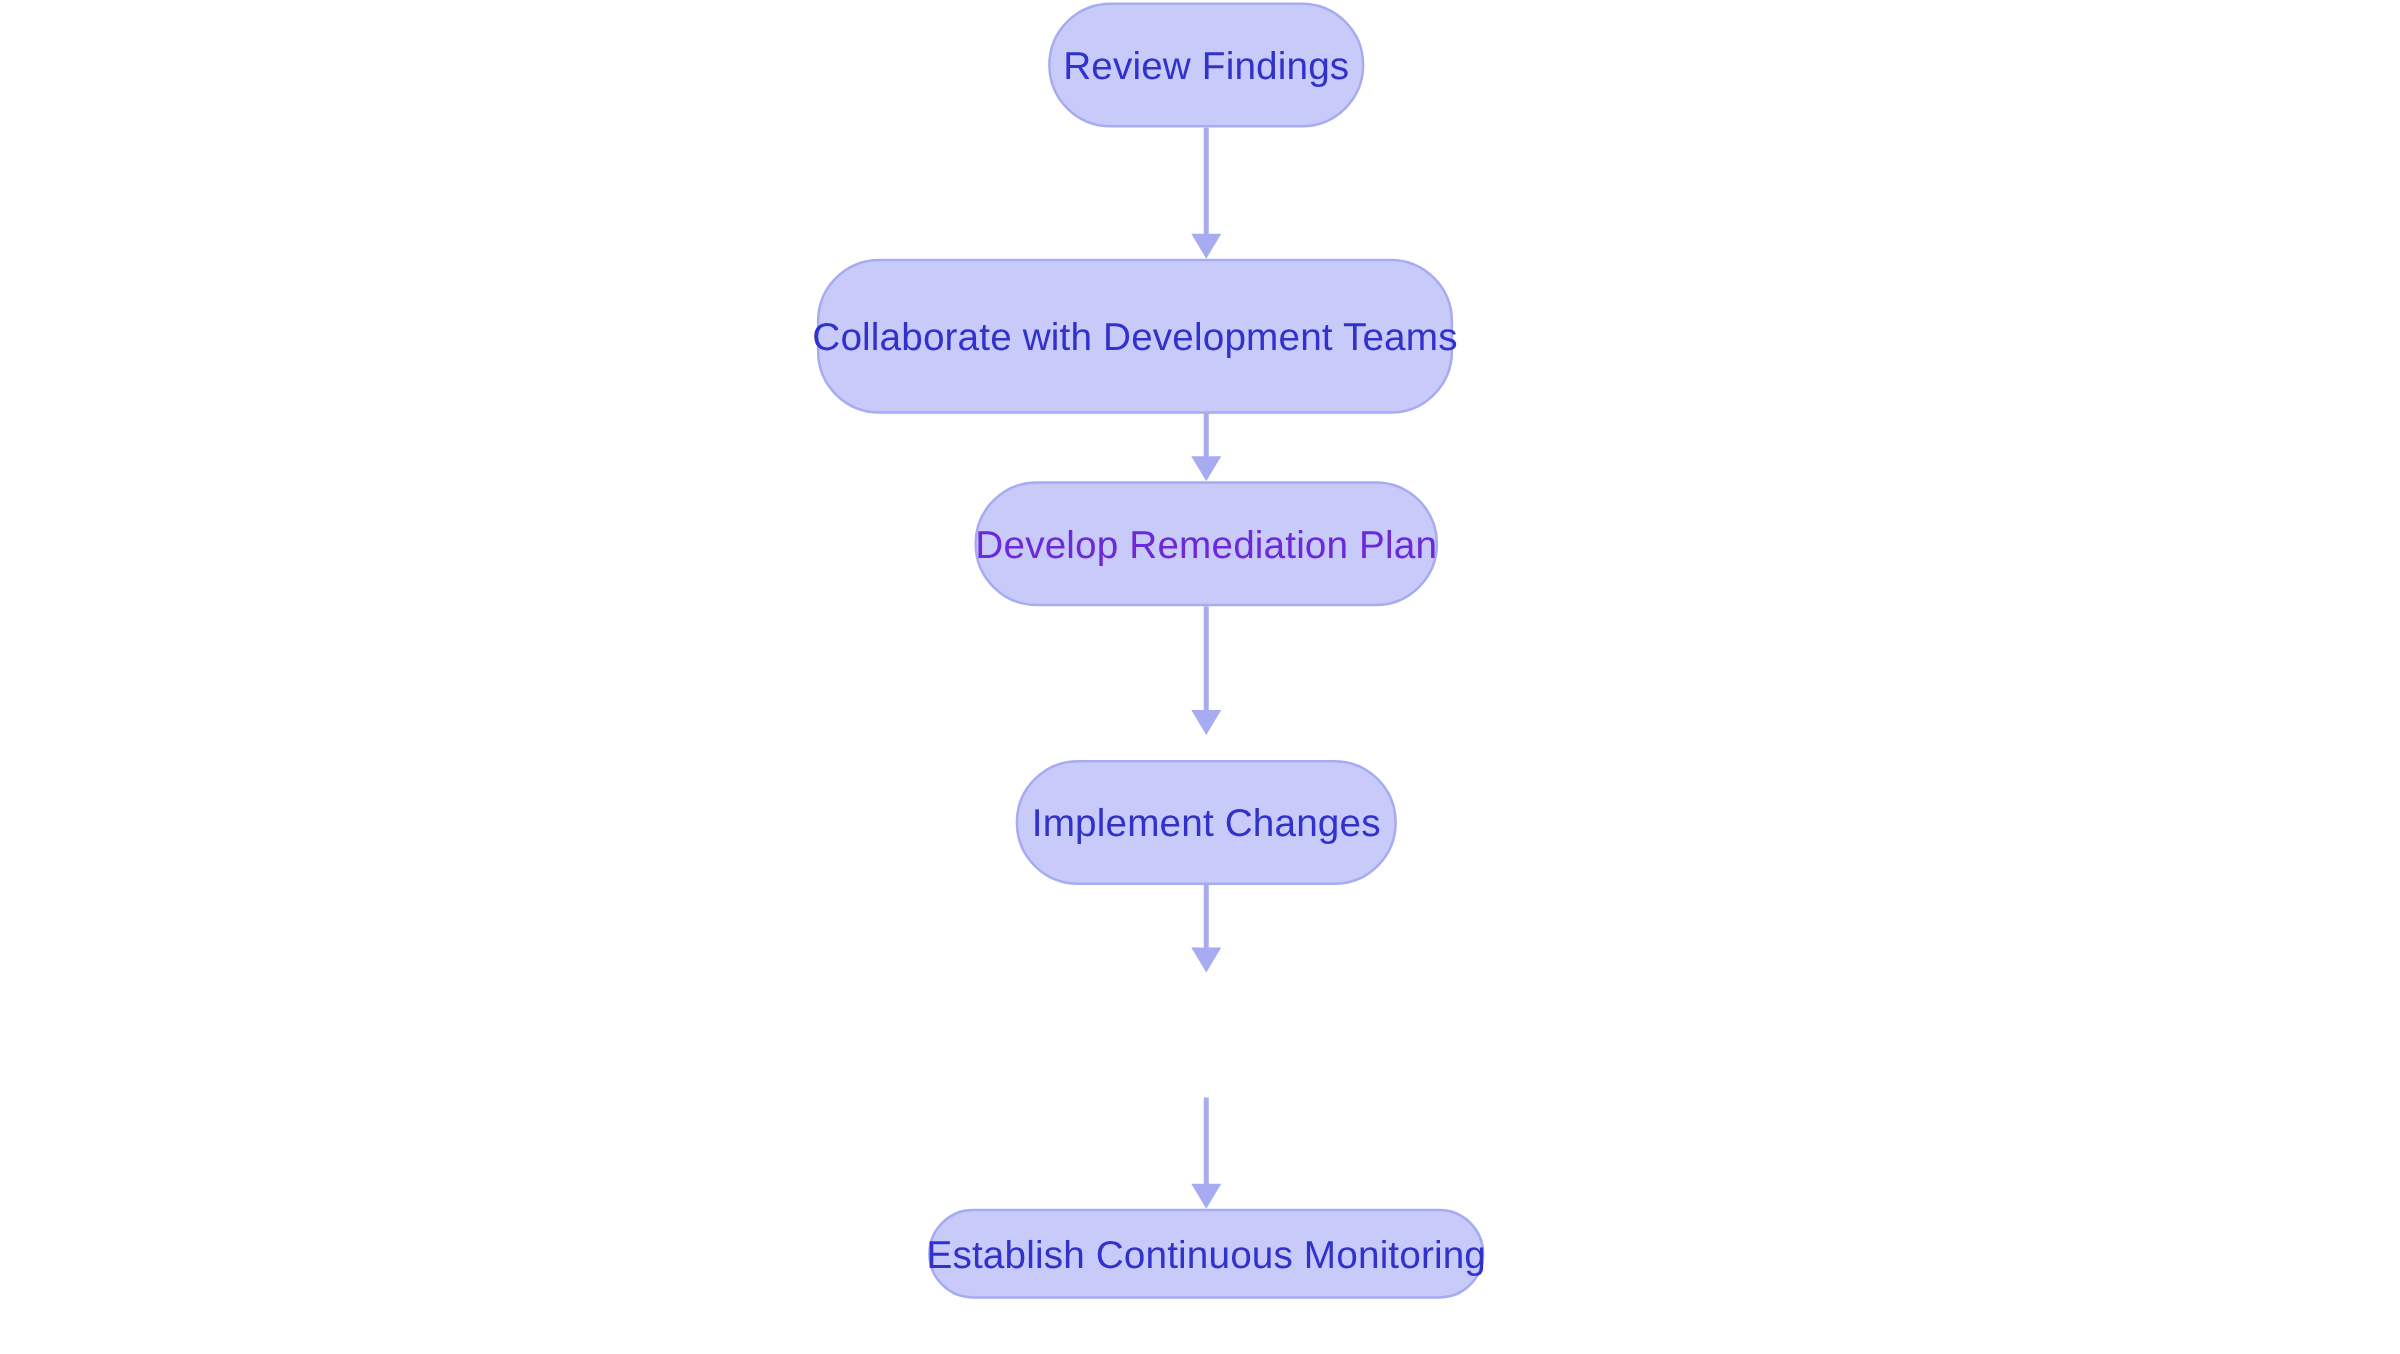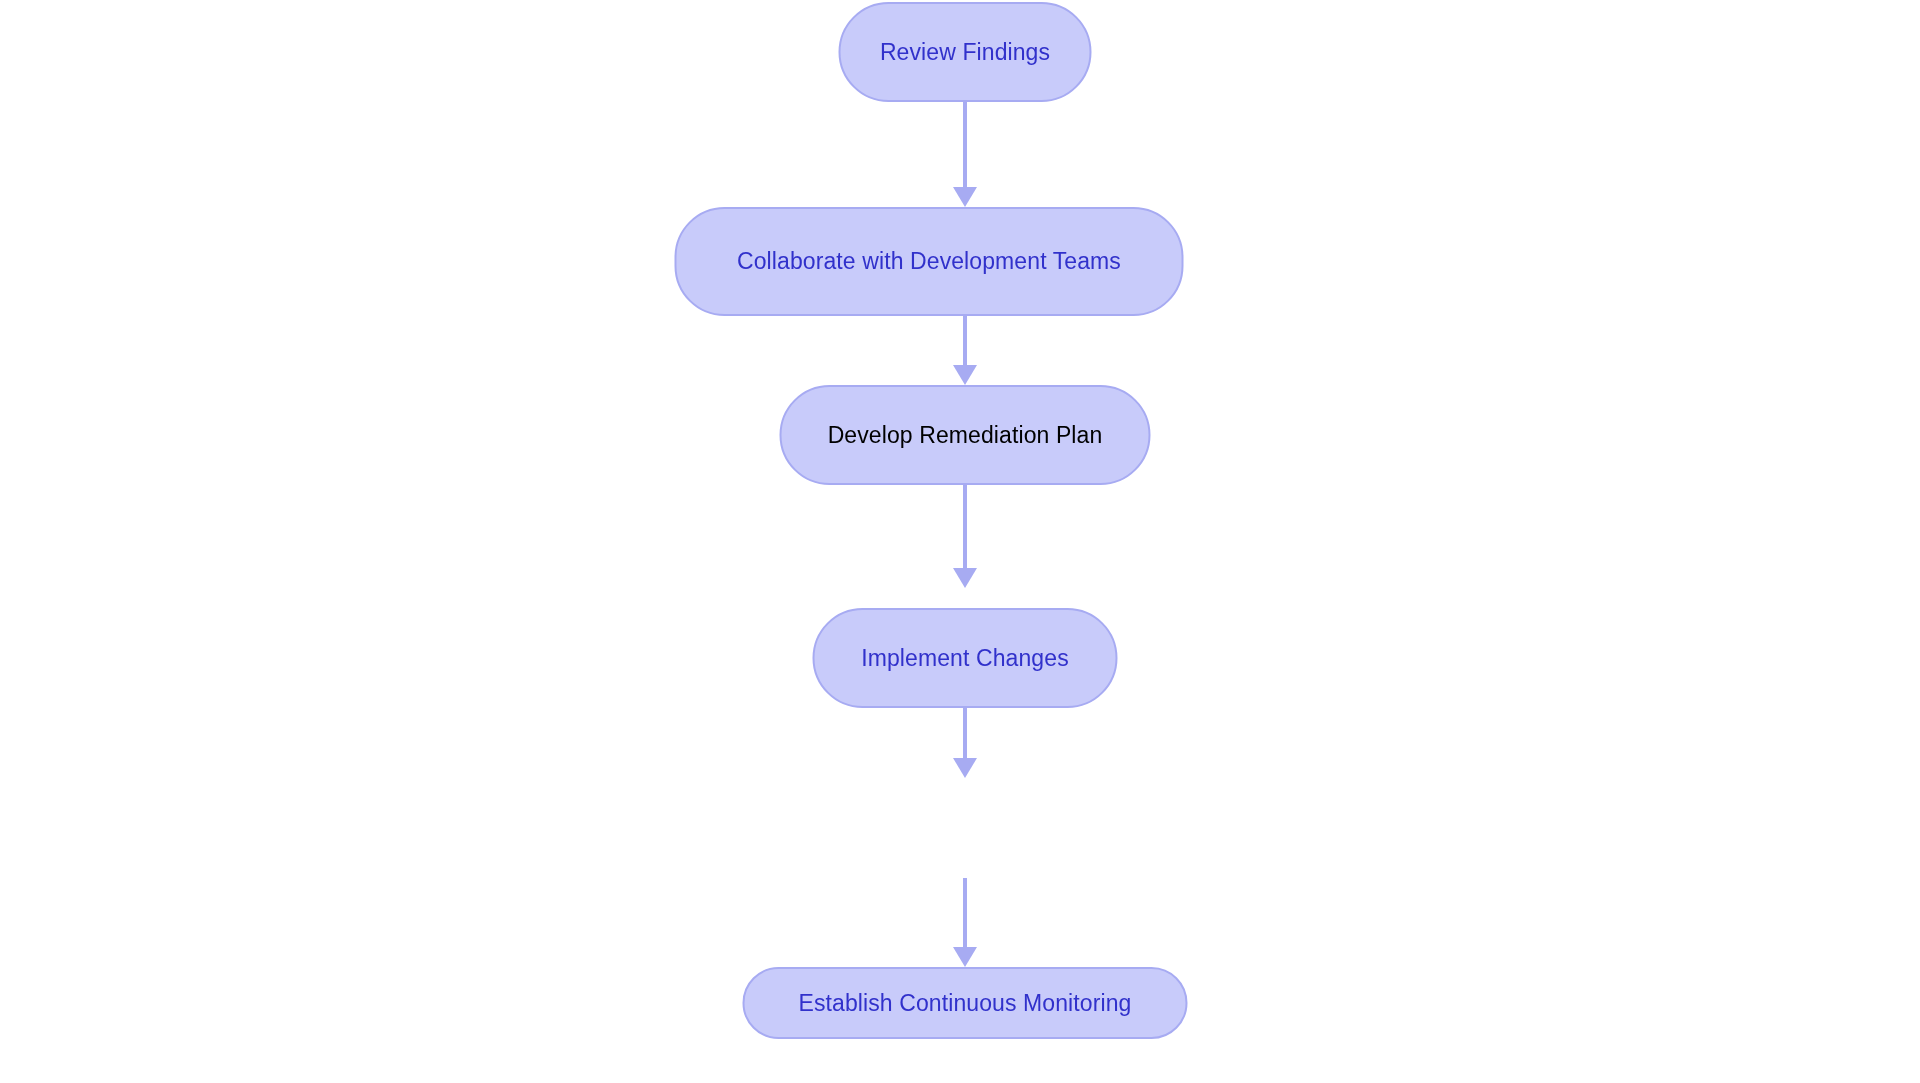--- a/index.html
+++ b/index.html
@@ -24,21 +24,21 @@
     box-sizing: border-box;
     height: 100px;
     transform: translateX(-50%);
     background: #c8cbfa;
     border: 2px solid #a7abf2;
     border-radius: 50px;
     display: flex;
     align-items: center;
     justify-content: center;
     color: #3131cb;
-    font-size: 23px;
+    font-size: 31px;
     font-family: "Liberation Sans", sans-serif;
     font-weight: 400;
     letter-spacing: 0.1px;
     white-space: nowrap;
   }
   .node-label {
     display: block;
     line-height: 1;
   }
   .edge {
@@ -82,24 +82,24 @@
     </div>
     <div class="edge" style="left: 965px; top: 878px; height: 89px;">
       <svg width="40" height="89" viewBox="0 0 40 89">
         <line x1="20" y1="0" x2="20" y2="71" stroke="#a7abf2" stroke-width="4"></line>
         <polygon points="8,69 32,69 20,89" fill="#a7abf2"></polygon>
       </svg>
     </div>
     <div class="node" style="left: 965px; top: 2px; width: 253px; height: 100px; background: rgb(200, 203, 250); border-color: rgb(167, 171, 242); color: rgb(49, 49, 203);">
       <span class="node-label">Review Findings</span>
     </div>
-    <div class="node" style="left: 929px; top: 207px; width: 509px; height: 109px; background: rgb(200, 203, 250); border-color: rgb(167, 171, 242); color: rgb(49, 49, 203);">
+    <div class="node" style="left: 908px; top: 207px; width: 509px; height: 124px; background: rgb(200, 203, 250); border-color: rgb(167, 171, 242); color: rgb(49, 49, 203);">
       <span class="node-label">Collaborate with Development Teams</span>
     </div>
-    <div class="node" style="left: 965px; top: 385px; width: 371px; height: 100px; background: rgb(200, 203, 250); border-color: rgb(167, 171, 242); color: #000000;">
+    <div class="node" style="left: 965px; top: 385px; width: 371px; height: 100px; background: rgb(200, 203, 250); border-color: rgb(167, 171, 242); color: #6d28d9;">
       <span class="node-label">Develop Remediation Plan</span>
     </div>
     <div class="node" style="left: 965px; top: 608px; width: 305px; height: 100px; background: rgb(200, 203, 250); border-color: rgb(167, 171, 242); color: rgb(49, 49, 203);">
       <span class="node-label">Implement Changes</span>
     </div>
     <div class="node" style="left: 965px; top: 967px; width: 445px; height: 72px; background: rgb(200, 203, 250); border-color: rgb(167, 171, 242); color: rgb(49, 49, 203);">
       <span class="node-label">Establish Continuous Monitoring</span>
     </div>
   </div>
 

